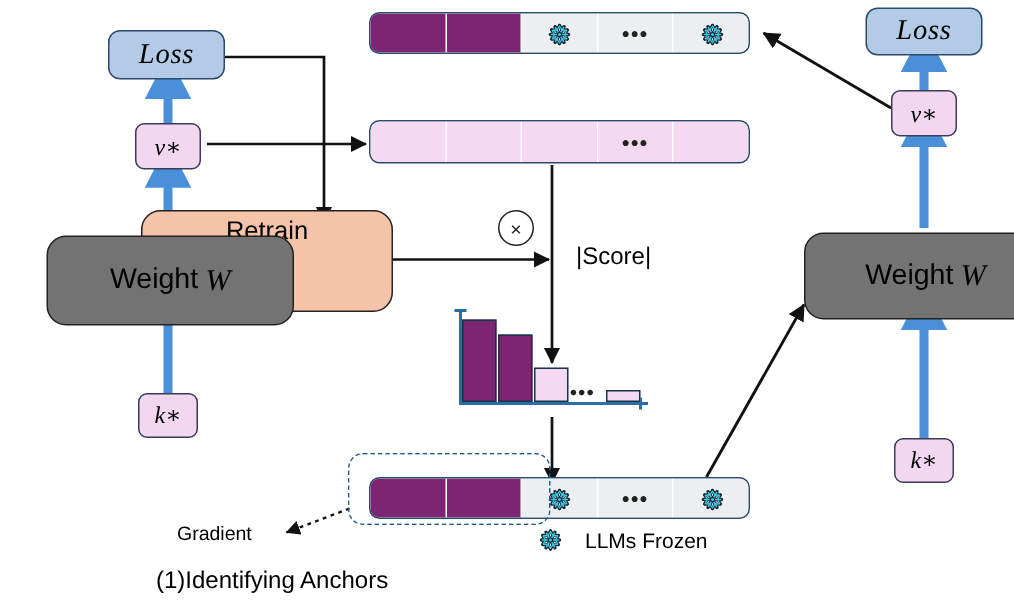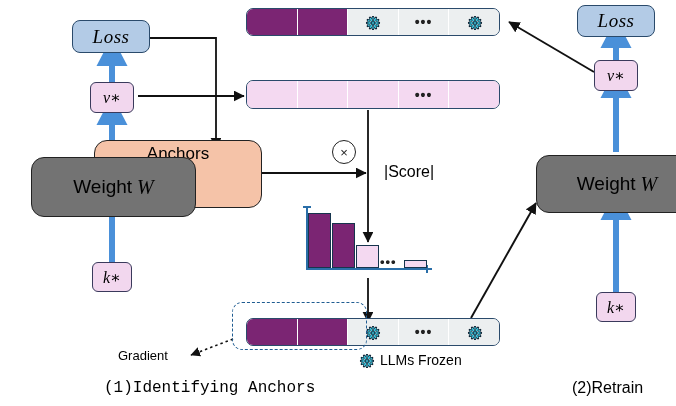--- a/index.html
+++ b/index.html
@@ -113,21 +113,21 @@
 
   <div class="node loss" id="l-loss" style="left:44px;top:20px;width:78px;height:33px;">
     <span>Loss</span>
   </div>
 
   <div class="node vstar" id="l-vstar" style="left:62px;top:82px;width:44px;height:31px;">
     <span>v∗</span>
   </div>
 
   <div class="node gradient" id="l-gradient" style="left:66px;top:140px;width:168px;height:68px;">
-    <span>Anchors</span>
+    <span>Retrain</span>
   </div>
 
   <div class="node weight" id="l-weight" style="left:3px;top:157px;width:165px;height:60px;">
     <span>Weight</span>
       <i>W</i>
   </div>
 
   <div class="node kstar" id="l-kstar" style="left:64px;top:262px;width:40px;height:30px;">
     <span>k∗</span>
   </div>
@@ -343,21 +343,21 @@
     <div class="axis" style="left:120px;top:59px;width:2px;height:8px;"></div>
     <div id="chart-bars">
         <div class="bar dark" style="left: 2px; width: 23px; height: 55px; top: 7px;"></div>
         <div class="bar dark" style="left: 26px; width: 23px; height: 45px; top: 17px;"></div>
         <div class="bar light" style="left: 50px; width: 23px; height: 23px; top: 39px;"></div>
         <div class="bar light" style="left: 98px; width: 23px; height: 8px; top: 54px;"></div>
       </div>
     <div class="chartdots" id="chart-ellipsis" style="left:74px;top:48px;">•••</div>
   </div>
 
-  <div class="lbl" id="legend-row" style="left:331px;top:352px;display:flex;align-items:center;gap:6px;">
+  <div class="lbl" id="legend-row" style="left:331px;top:352px;display:flex;gap:16px;">
     <span class="flake" id="legend-flake"><svg width="16" height="16" viewBox="0 0 24 24">
           <line x1="12" y1="12" x2="21" y2="12" stroke="#123" stroke-width="3.4" stroke-linecap="round"></line>
           <line x1="17.2" y1="12" x2="20.073759569391427" y2="7.589285044841333" stroke="#123" stroke-width="2.8" stroke-linecap="round"></line>
           <line x1="17.2" y1="12" x2="20.073759569391427" y2="16.410714955158667" stroke="#123" stroke-width="2.8" stroke-linecap="round"></line>
           <line x1="12" y1="12" x2="16.5" y2="19.794228634059948" stroke="#123" stroke-width="3.4" stroke-linecap="round"></line>
           <line x1="14.600000000000001" y1="16.50333209967908" x2="19.856670984715063" y2="16.786723413561354" stroke="#123" stroke-width="2.8" stroke-linecap="round"></line>
           <line x1="14.600000000000001" y1="16.50333209967908" x2="12.217088584676368" y2="21.19743836872002" stroke="#123" stroke-width="2.8" stroke-linecap="round"></line>
           <line x1="12" y1="12" x2="7.500000000000002" y2="19.794228634059948" stroke="#123" stroke-width="3.4" stroke-linecap="round"></line>
           <line x1="9.400000000000002" y1="16.50333209967908" x2="11.782911415323635" y2="21.19743836872002" stroke="#123" stroke-width="2.8" stroke-linecap="round"></line>
           <line x1="9.400000000000002" y1="16.50333209967908" x2="4.14332901528494" y2="16.786723413561354" stroke="#123" stroke-width="2.8" stroke-linecap="round"></line>
@@ -404,16 +404,15 @@
 
   <div class="node weight" id="r-weight" style="left:508px;top:155px;width:162px;height:58px;">
     <span>Weight</span>
       <i>W</i>
   </div>
 
   <div class="node kstar" id="r-kstar" style="left:568px;top:292px;width:40px;height:30px;">
     <span>k∗</span>
   </div>
 
-  <div class="caption" id="cap-left" style="left:76px;top:379px;font-family:Liberation Mono, monospace;">(1)Identifying Anchors</div>
-  <div class="caption" id="cap-right" style="left:544px;top:379px;">(2)Retrain</div>
+  <div class="caption" id="cap-left" style="left:76px;top:379px;">(1)Identifying Anchors</div>
 
 </div>
 
 </body></html>

